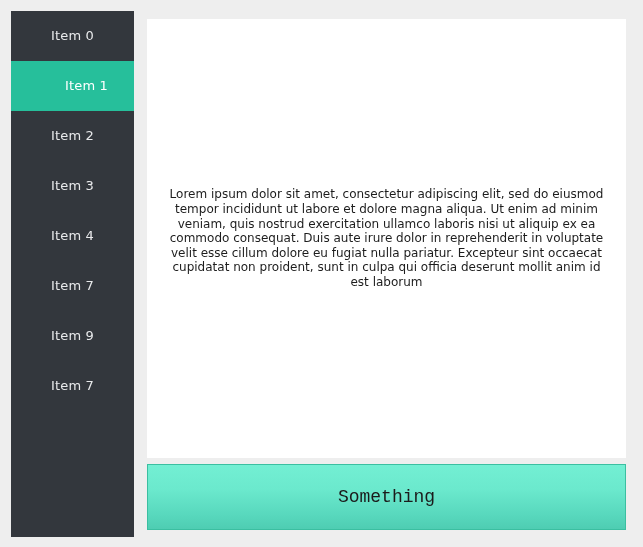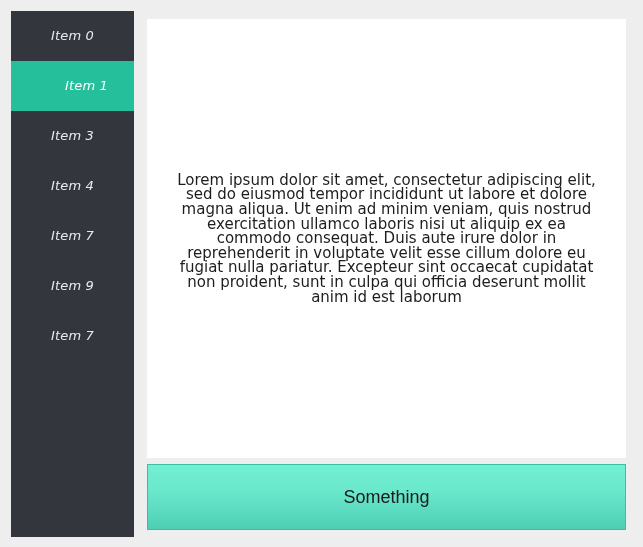--- a/index.html
+++ b/index.html
@@ -31,21 +31,20 @@
   }
   .sidebar-item {
     height: 50px;
     line-height: 50px;
     text-align: center;
     color: #e9eaec;
     font-size: 13px;
     letter-spacing: 0.2px;
     user-select: none;
     cursor: default;
-    font-style: italic;
   }
   .sidebar-item.selected {
     background: #26bf9b;
     color: #ffffff;
     padding-left: 28px;
   }
 
   
   #content-panel {
     position: absolute;
@@ -54,59 +53,62 @@
     width: 479px;
     height: 439px;
     background: #ffffff;
     display: flex;
     align-items: center;
     justify-content: center;
     box-sizing: border-box;
     padding: 0 22px;
   }
   #body-text {
-    font-size: 15px;
+    font-size: 12px;
     line-height: 14.6px;
     color: #1d1d1d;
     text-align: center;
     max-width: 435px;
     margin: 0;
   }
 
   
   #action-button {
     position: absolute;
     left: 147px;
     top: 464px;
     width: 479px;
     height: 66px;
     box-sizing: border-box;
     border: 1px solid #3bbfa1;
     background: linear-gradient(to bottom, #73efd3 0%, #6be9cd 38%, #58d8bd 78%, #4ecdb2 100%);
     color: #1b1b1b;
-    font-family: Liberation Sans, sans-serif;
+    font-family: Liberation Mono, monospace;
     font-size: 18px;
     display: flex;
     align-items: center;
     justify-content: center;
     cursor: pointer;
     padding: 0;
   }
 </style>
 </head>
 <body>
 
 <div id="app">
 
   <nav id="sidebar">
     <div class="sidebar-item">
       <span>Item 0</span>
     </div>
     <div class="sidebar-item selected">
       <span>Item 1</span>
+    </div>
+    <div class="sidebar-item">
+      <span>Item 2</span>
     </div>
     <div class="sidebar-item">
       <span>Item 3</span>
     </div>
     <div class="sidebar-item">
       <span>Item 4</span>
     </div>
     <div class="sidebar-item">
       <span>Item 7</span>
     </div>

